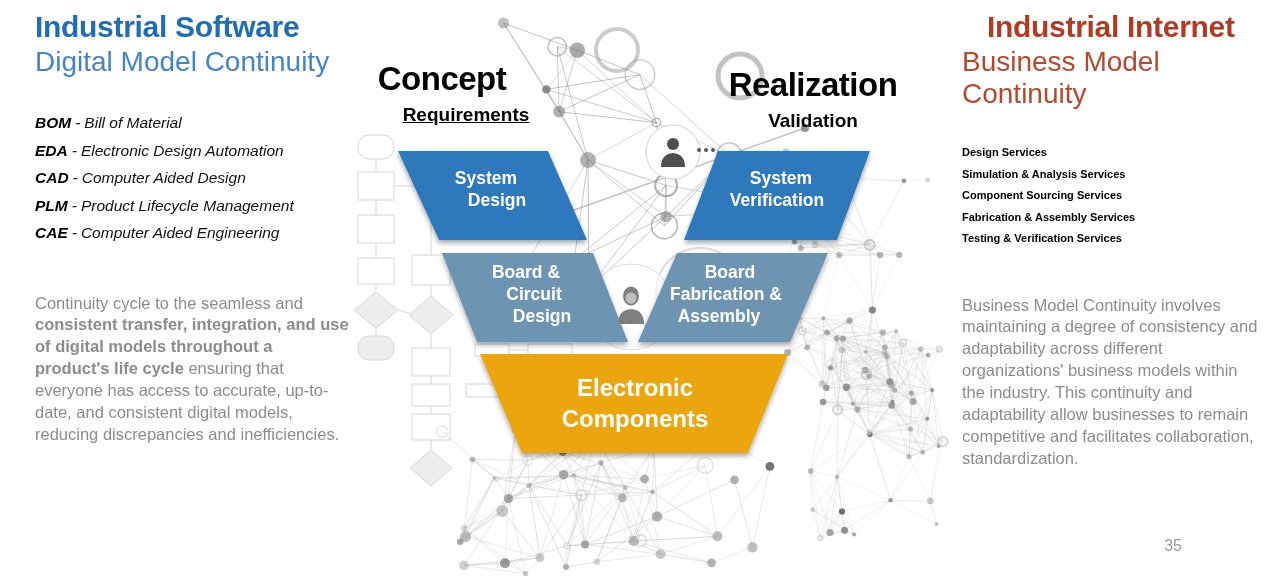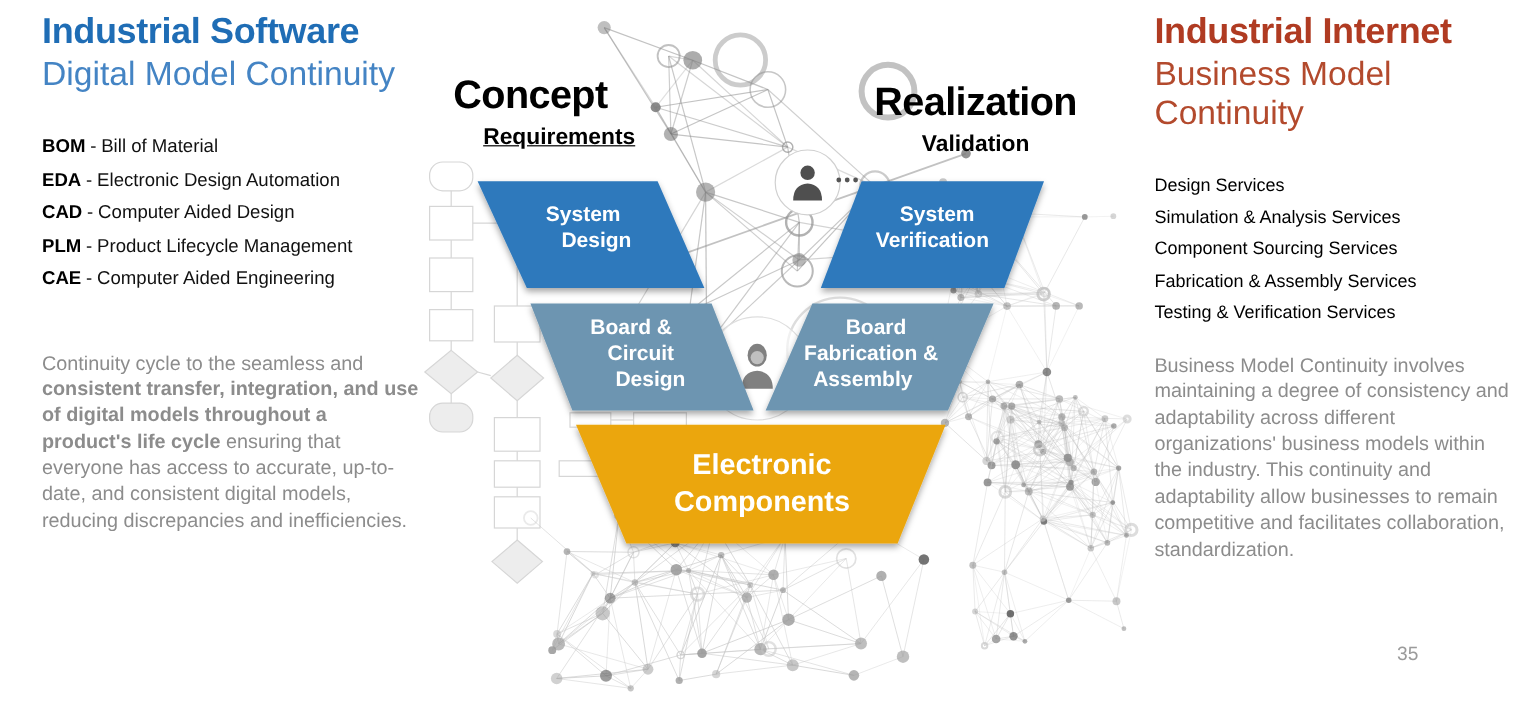--- a/index.html
+++ b/index.html
@@ -8,31 +8,31 @@
     font-family:"Liberation Sans","DejaVu Sans",sans-serif;overflow:hidden;
     -webkit-font-smoothing:antialiased;
   }
   
   .left-panel{position:absolute;left:35px;top:10px;width:318px;}
   .big-title{font-size:30px;font-weight:bold;margin:0;letter-spacing:-0.3px;line-height:1.1;}
   .left-title{color:#1f6db5;}
   .sub-title{font-size:28px;font-weight:normal;margin:3px 0 0;line-height:1.15;}
   .left-subtitle{color:#4484c4;}
   .abbr-list{list-style:none;margin:36px 0 0;padding:0;font-size:15.5px;color:#111;}
-  .abbr-list li{margin-bottom:9.5px;white-space:nowrap;}
+  .abbr-list li{margin-bottom:9.5px;white-space:nowrap;font-style:italic;}
   .acr{font-weight:bold;color:#000;}
   .sep{margin:0 4px;}
   .body-para{position:absolute;color:#8c8c8c;font-size:16.5px;line-height:1.33;}
   .left-para{left:35px;top:276px;width:316px;}
   .left-para b{color:#8c8c8c;}
   
   .right-panel{position:absolute;left:962px;top:10px;width:312px;}
-  .right-title{color:#b03b22;}
+  .right-title{color:#b03b22;margin-left:25px;}
   .right-subtitle{color:#b34a2d;}
-  .svc-list{list-style:none;margin:36px 0 0;padding:0;font-size:15px;color:#000;font-weight:normal;}
+  .svc-list{list-style:none;margin:36px 0 0;padding:0;font-size:11px;color:#000;font-weight:bold;}
   .svc-list li{margin-bottom:9.5px;white-space:nowrap;}
   .right-para{left:962px;top:278px;width:300px;}
   
   .page-num{position:absolute;left:1142px;top:537px;width:40px;text-align:right;
     font-size:16px;color:#9b9b9b;}
   
   .dg{position:absolute;left:350px;top:0;width:600px;height:584px;}
   .dg svg{position:absolute;left:0;top:0;z-index:1;}
   .hdr-title{position:absolute;z-index:2;font-weight:bold;color:#000;text-align:center;
     font-size:33px;letter-spacing:-0.5px;}

